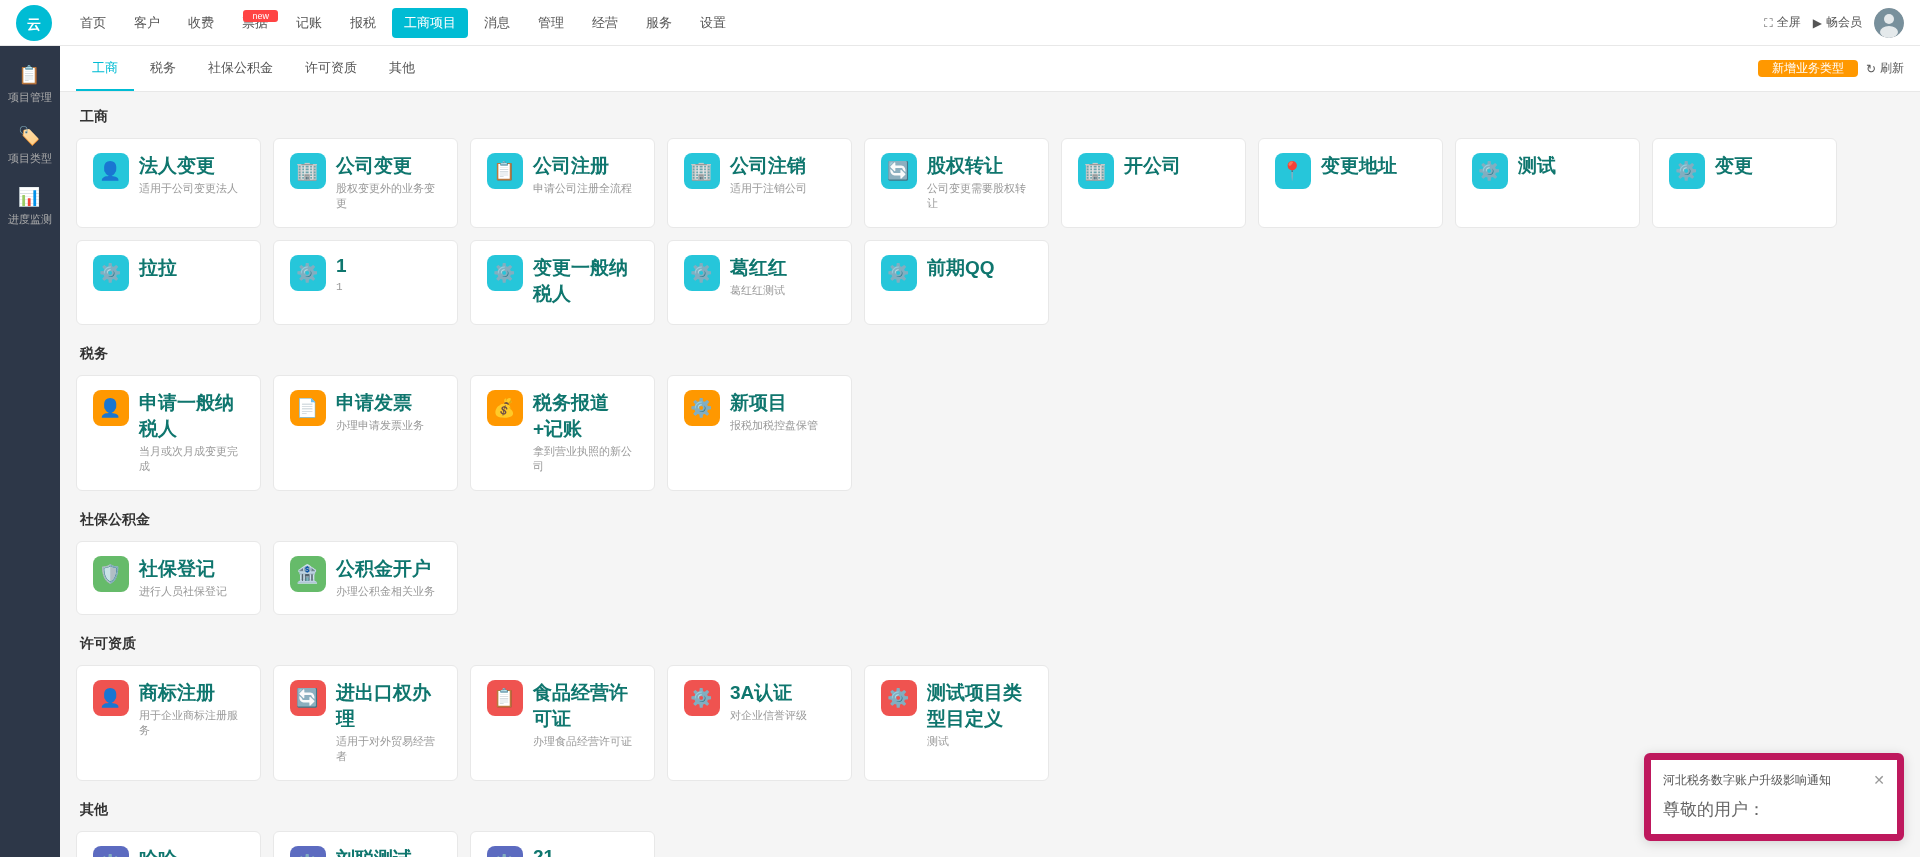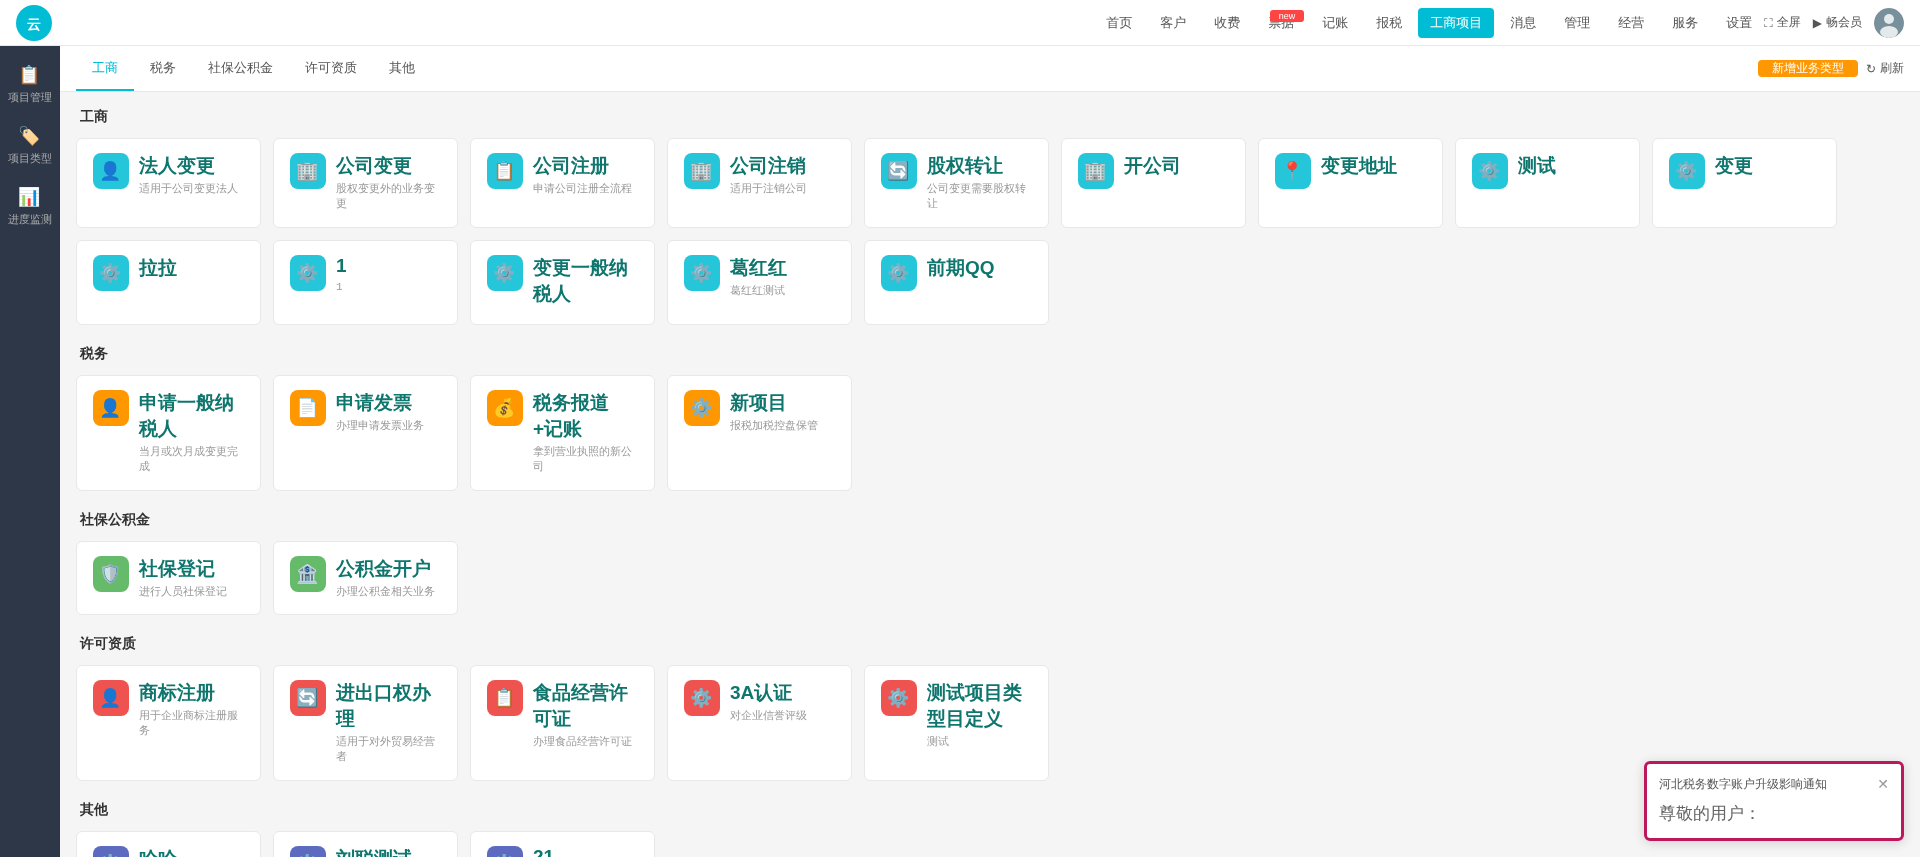--- a/index.html
+++ b/index.html
@@ -2,21 +2,21 @@
 <html><head>
   <meta charset="utf-8">
   <style>
     * { box-sizing: border-box; margin: 0; padding: 0; }
     body { font-family: 'Microsoft YaHei', Arial, sans-serif; background: #f5f5f5; font-size: 13px; color: #333; display: flex; flex-direction: column; height: 100vh; overflow: hidden; }
 
     
     .top-nav { background: #fff; height: 46px; display: flex; align-items: center; padding: 0 16px; border-bottom: 1px solid #e8e8e8; position: relative; z-index: 100; flex-shrink: 0; }
     .logo { width: 36px; height: 36px; margin-right: 16px; }
     .logo svg { width: 36px; height: 36px; }
-    .nav-items { display: flex; align-items: center; gap: 4px; flex: 1; justify-content: flex-end; }
+    .nav-items { display: flex; align-items: center; gap: 4px; flex: 1; }
     .nav-item { padding: 6px 12px; cursor: pointer; color: #555; font-size: 13px; border-radius: 4px; position: relative; white-space: nowrap; }
     .nav-item.active { background: #00bcd4; color: #fff; border-radius: 4px; }
     .nav-badge { position: absolute; top: 2px; right: 2px; background: #f44; color: #fff; font-size: 9px; padding: 1px 9px; border-radius: 3px; }
     .nav-right { display: flex; align-items: center; gap: 12px; margin-left: auto; }
     .nav-right-btn { display: flex; align-items: center; gap: 4px; color: #555; cursor: pointer; font-size: 12px; }
     .avatar { width: 30px; height: 30px; border-radius: 50%; background: #ccc; display: flex; align-items: center; justify-content: center; overflow: hidden; }
 
     
     .main-layout { display: flex; flex: 1; overflow: hidden; }
 
@@ -55,21 +55,21 @@
     .card-desc { font-size: 11px; color: #999; line-height: 1.4; font-family: Liberation Mono, monospace; }
 
     
     .icon-teal { background: #26c6da; }
     .icon-orange { background: #ff9800; }
     .icon-red { background: #ef5350; }
     .icon-green { background: #66bb6a; }
     .icon-indigo { background: #5c6bc0; }
 
     
-    .notification-popup { position: fixed; bottom: 16px; right: 16px; width: 260px; background: #fff; border: 3px solid #be185d; border-radius: 6px; padding: 12px; box-shadow: 0 2px 12px rgba(0,0,0,0.15); z-index: 200; }
+    .notification-popup { position: fixed; bottom: 16px; right: 16px; width: 260px; background: #fff; border: 7px solid #be185d; border-radius: 6px; padding: 12px; box-shadow: 0 2px 12px rgba(0,0,0,0.15); z-index: 200; }
     .notif-header { display: flex; justify-content: space-between; align-items: center; margin-bottom: 8px; }
     .notif-title { font-size: 12px; color: #555; }
     .notif-close { cursor: pointer; color: #999; font-size: 14px; }
     .notif-content { font-size: 17px; color: #666; line-height: 1.5; }
   </style>
 </head>
 <body>
 
 <div class="top-nav">
   <div class="logo">

